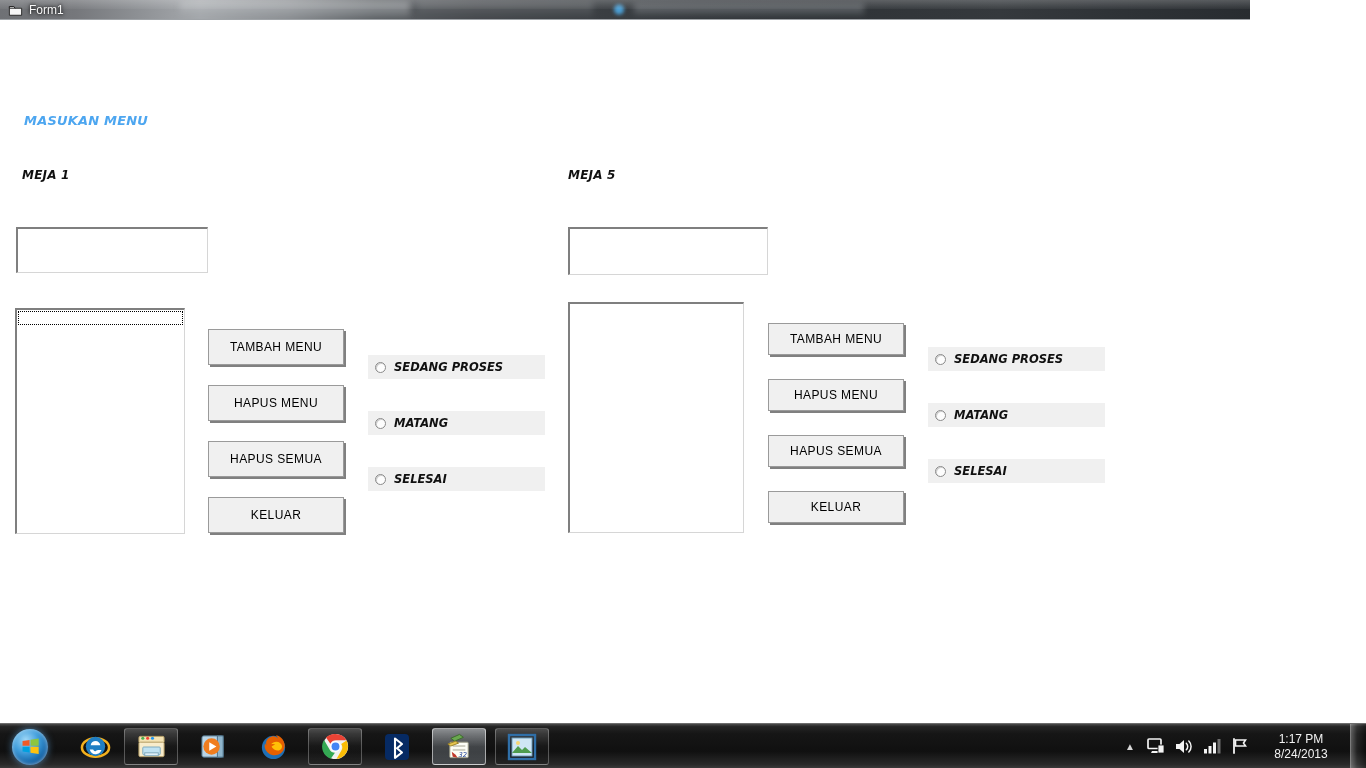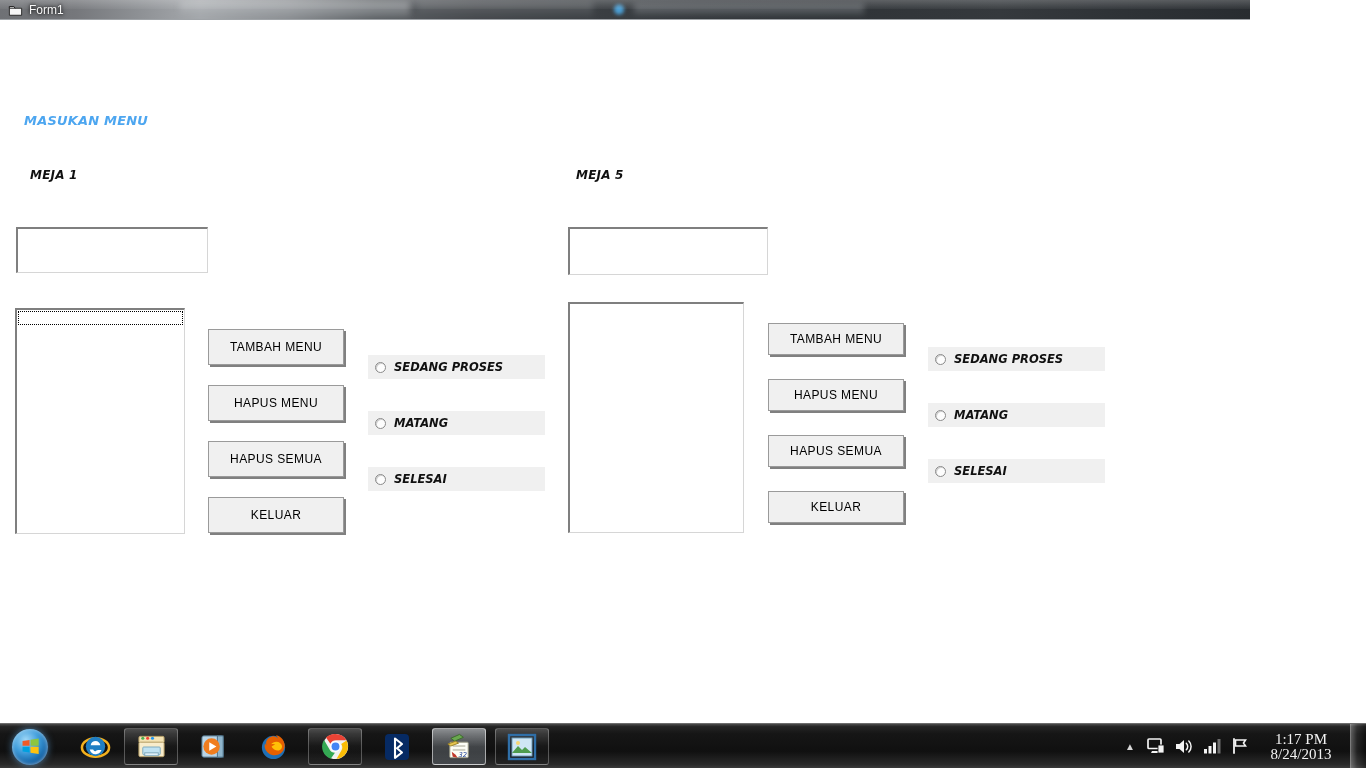--- a/index.html
+++ b/index.html
@@ -99,21 +99,21 @@
   }
   #form-title {
     position: absolute; left: 372px; top: 25px;
     font-size: 26px; color: #4da6f0; white-space: nowrap;
   }
   #section-label {
     position: absolute; left: 24px; top: 92px;
     font-size: 13px; color: #4da6f0; white-space: nowrap;
   }
   .meja-label {
-    position: absolute; font-size: 12px; color: #111; white-space: nowrap; margin-left: 8px;
+    position: absolute; font-size: 12px; color: #111; white-space: nowrap;
   }
   #meja1-label { left: 22px; top: 147px; }
   #meja2-label { left: 568px; top: 147px; }
 
   
   .vb-sunken {
     position: absolute;
     background: #ffffff;
     border-top: 2px solid #7f7f7f;
     border-left: 2px solid #7f7f7f;
@@ -195,22 +195,22 @@
     border: 1px solid rgba(255,255,255,.55);
     font-style: italic;
   }
   #tray {
     position: absolute; right: 0; top: 0; height: 45px;
     display: flex; align-items: center;
   }
   #tray-arrow { color: #d8d8d8; font-size: 10px; margin: 0 7px 0 4px; }
   .tray-icon { width: 22px; height: 22px; margin: 0 3px; position: relative; }
   #clock {
-    width: 86px; text-align: center; color: #f2f2f2; font-size: 15px;
-    line-height: 15px; margin-left: 4px; font-family: Liberation Serif, serif;
+    width: 86px; text-align: center; color: #f2f2f2; font-size: 12px;
+    line-height: 15px; margin-left: 4px;
   }
   #show-desktop {
     width: 16px; height: 45px;
     background: linear-gradient(90deg, rgba(255,255,255,.30), rgba(255,255,255,.07) 40%, rgba(0,0,0,.25));
     border-left: 1px solid rgba(255,255,255,.45);
     margin-left: 6px;
   }
 </style>
 </head>
 <body>

